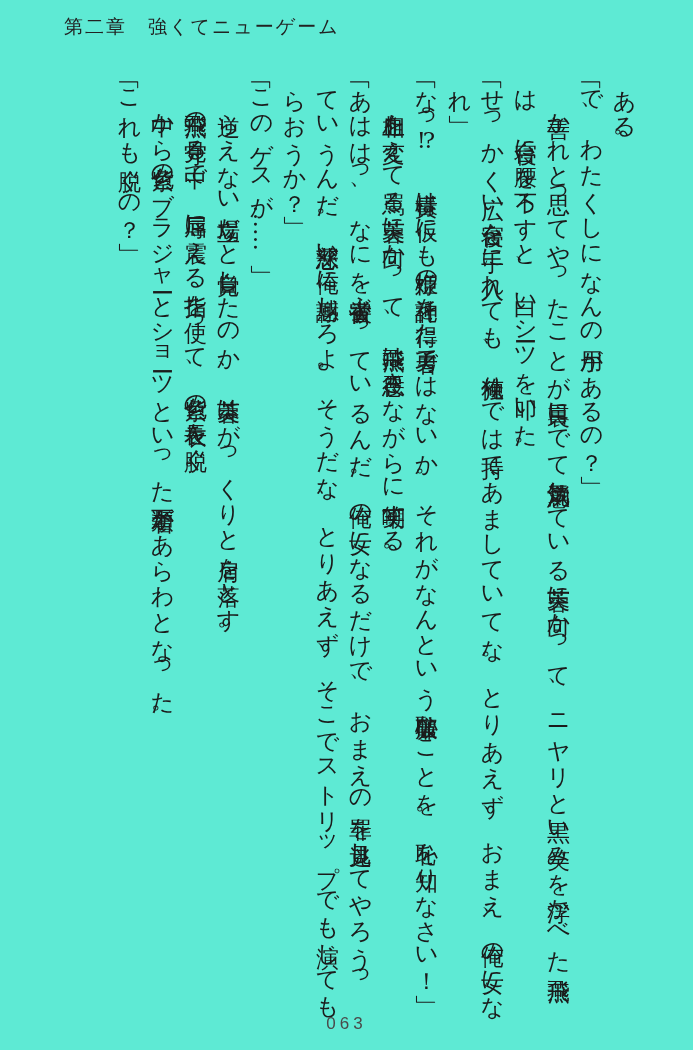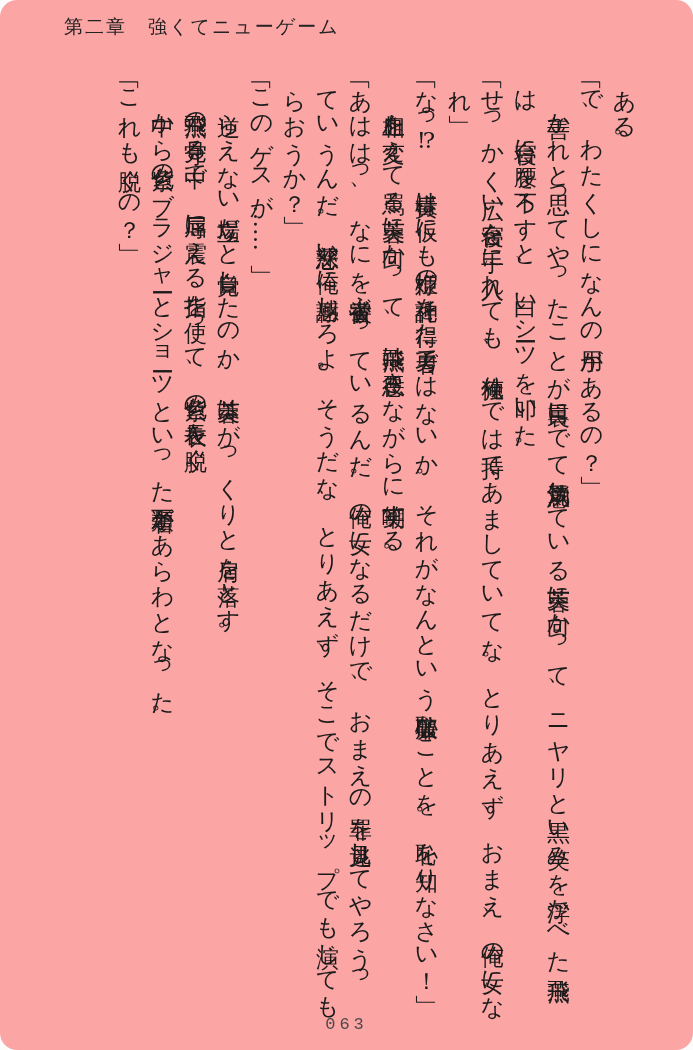--- a/index.html
+++ b/index.html
@@ -11,22 +11,21 @@
       height: 1050px;
       position: relative;
       overflow: hidden;
       background: #fcfcfc;
       font-family: "DejaVu Serif", "Liberation Serif", serif;
       color: #1b1b1b;
     }
     .page {
       position: absolute;
       inset: 0;
-      background: #fca5a5;
-      border-radius: 17px;
+      background: #5eead4;
     }
     .chapter-header {
       position: absolute;
       top: 14px;
       left: 64px;
       font-size: 19px;
       letter-spacing: 2px;
       color: #222222;
       white-space: nowrap;
     }
@@ -52,21 +51,21 @@
     }
     .page-number {
       position: absolute;
       bottom: 16px;
       left: 0;
       right: 0;
       text-align: center;
       font-size: 17px;
       letter-spacing: 4px;
       color: #4a4a4a;
-      font-family: Liberation Mono, monospace;
+      font-family: Liberation Sans, sans-serif;
     }
   </style>
 </head>
 <body>
 
 <div class="page">
 
   <div class="chapter-header">第二章　強くてニューゲーム</div>
 
   <div class="body-text">

